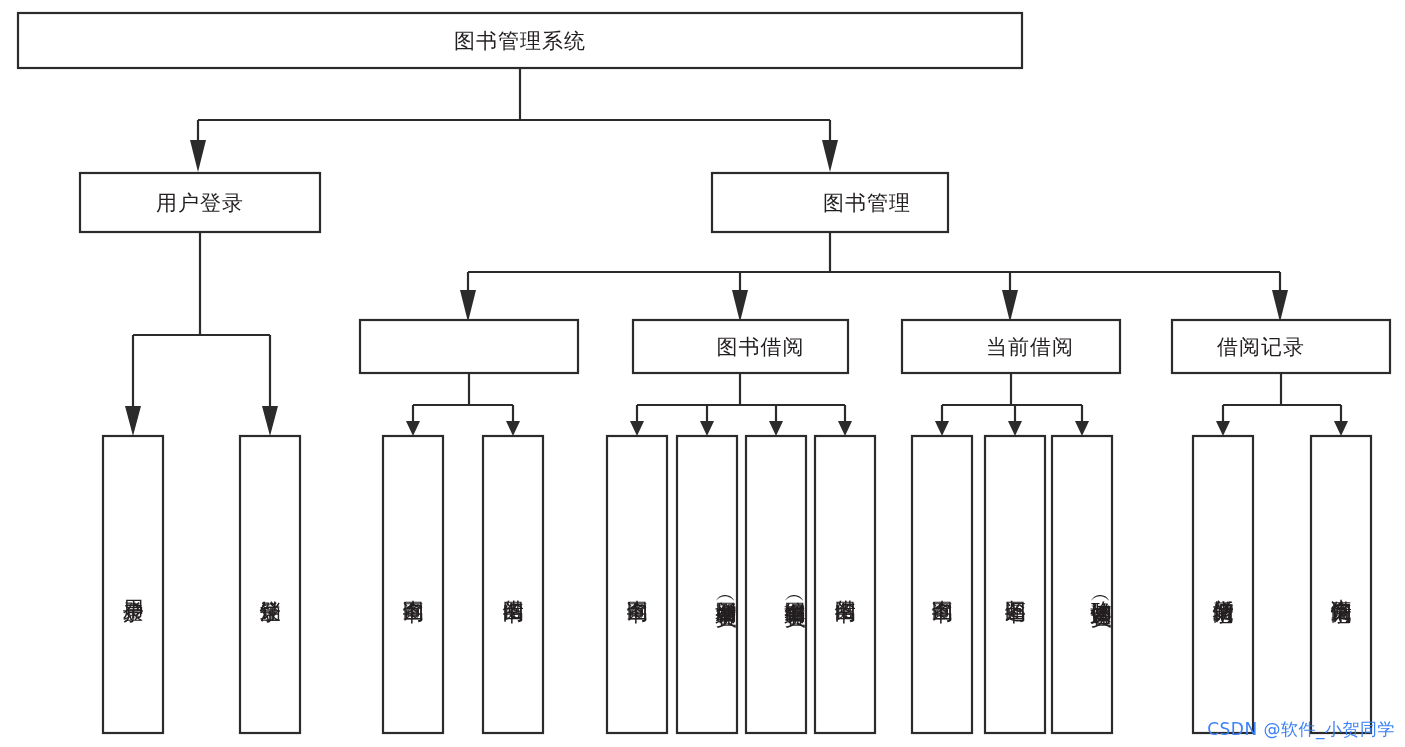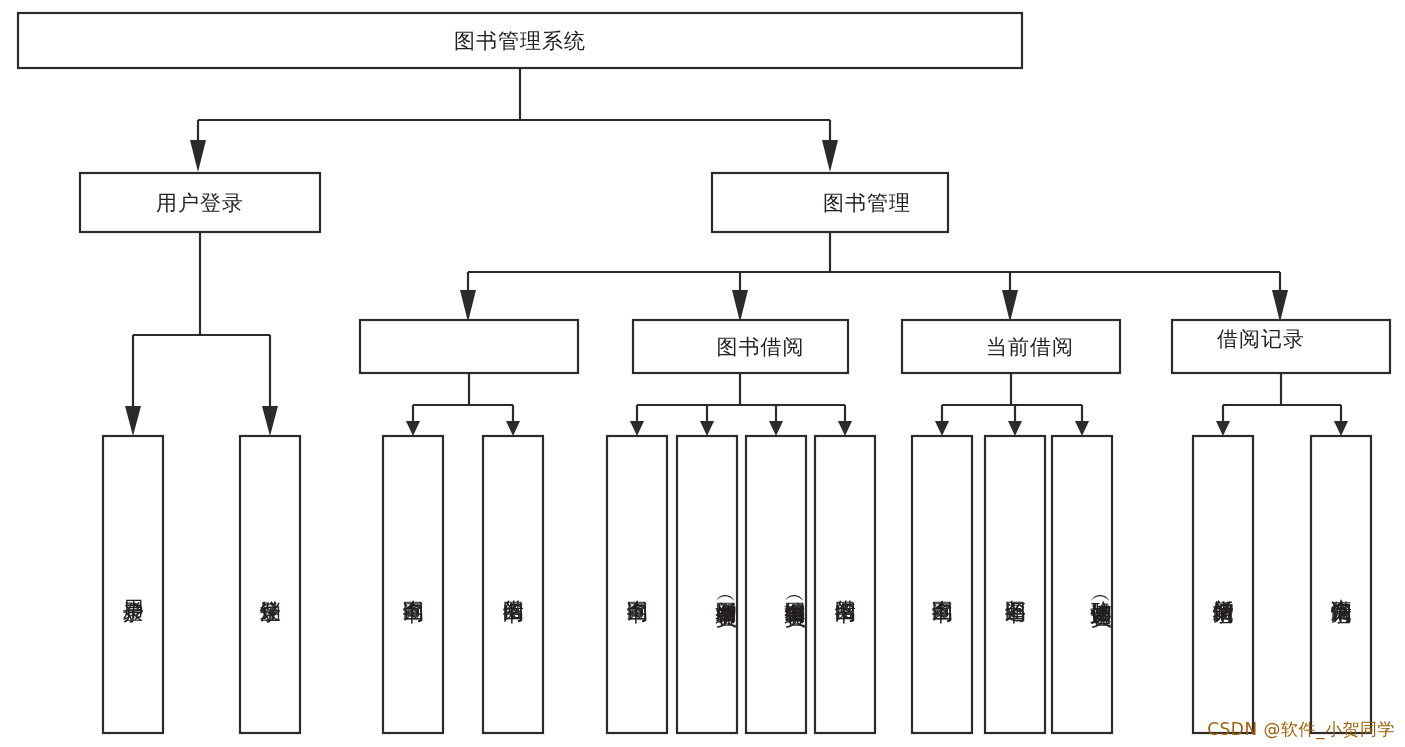--- a/index.html
+++ b/index.html
@@ -66,21 +66,21 @@
     color: #231f20;
     letter-spacing: 1px;
     font-family: "DejaVu Sans", "Liberation Sans", sans-serif;
     pointer-events: none;
   }
   .watermark {
     position: absolute;
     right: 10px;
     bottom: 6px;
     font-size: 17px;
-    color: #a16207;
+    color: #3b82f6;
     font-family: "DejaVu Sans", "Liberation Sans", sans-serif;
     letter-spacing: 0.5px;
     white-space: nowrap;
     text-align: center;
   }
 </style>
 </head>
 <body>
 
 <div id="diagram-root">
@@ -191,21 +191,21 @@
     </g>
   </svg>
 
   <div class="hlabel-wrap" style="left:18px; top:13px; width:1004px; height:55px;border-radius:19px;">图书管理系统</div>
 
   <div class="hlabel-wrap" style="left:80px; top:173px; width:240px; height:59px;">用户登录</div>
   <div class="hlabel-wrap" style="left:712px; top:173px; width:236px; height:59px;margin-left:37px;">图书管理</div>
 
   <div class="hlabel-wrap" style="left:633px; top:320px; width:215px; height:53px;padding-left:20px;">图书借阅</div>
   <div class="hlabel-wrap" style="left:902px; top:320px; width:218px; height:53px;margin-left:19px;">当前借阅</div>
-  <div class="hlabel-wrap" style="left:1172px; top:312px; width:178px; height:53px;">借阅记录</div>
+  <div class="hlabel-wrap" style="left:1172px; top:320px; width:178px; height:53px;">借阅记录</div>
 
   <div class="vlabel-wrap" style="left:103px; top:436px; width:60px; height:297px;">用户登录</div>
   <div class="vlabel-wrap" style="left:240px; top:436px; width:60px; height:297px;">注销登录</div>
 
   <div class="vlabel-wrap" style="left:383px; top:436px; width:60px; height:297px;">查询图书</div>
   <div class="vlabel-wrap" style="left:483px; top:436px; width:60px; height:297px;">借阅图书</div>
 
   <div class="vlabel-wrap" style="left:607px; top:436px; width:60px; height:297px;">查询图书</div>
   <div class="vlabel-wrap" style="left:677px; top:436px; width:60px; height:297px; align-items:flex-start; padding-top:8px; box-sizing:border-box;">新增图书（管理员）</div>
   <div class="vlabel-wrap" style="left:746px; top:436px; width:60px; height:297px; align-items:flex-start; padding-top:8px; box-sizing:border-box;">编辑图书（管理员）</div>

